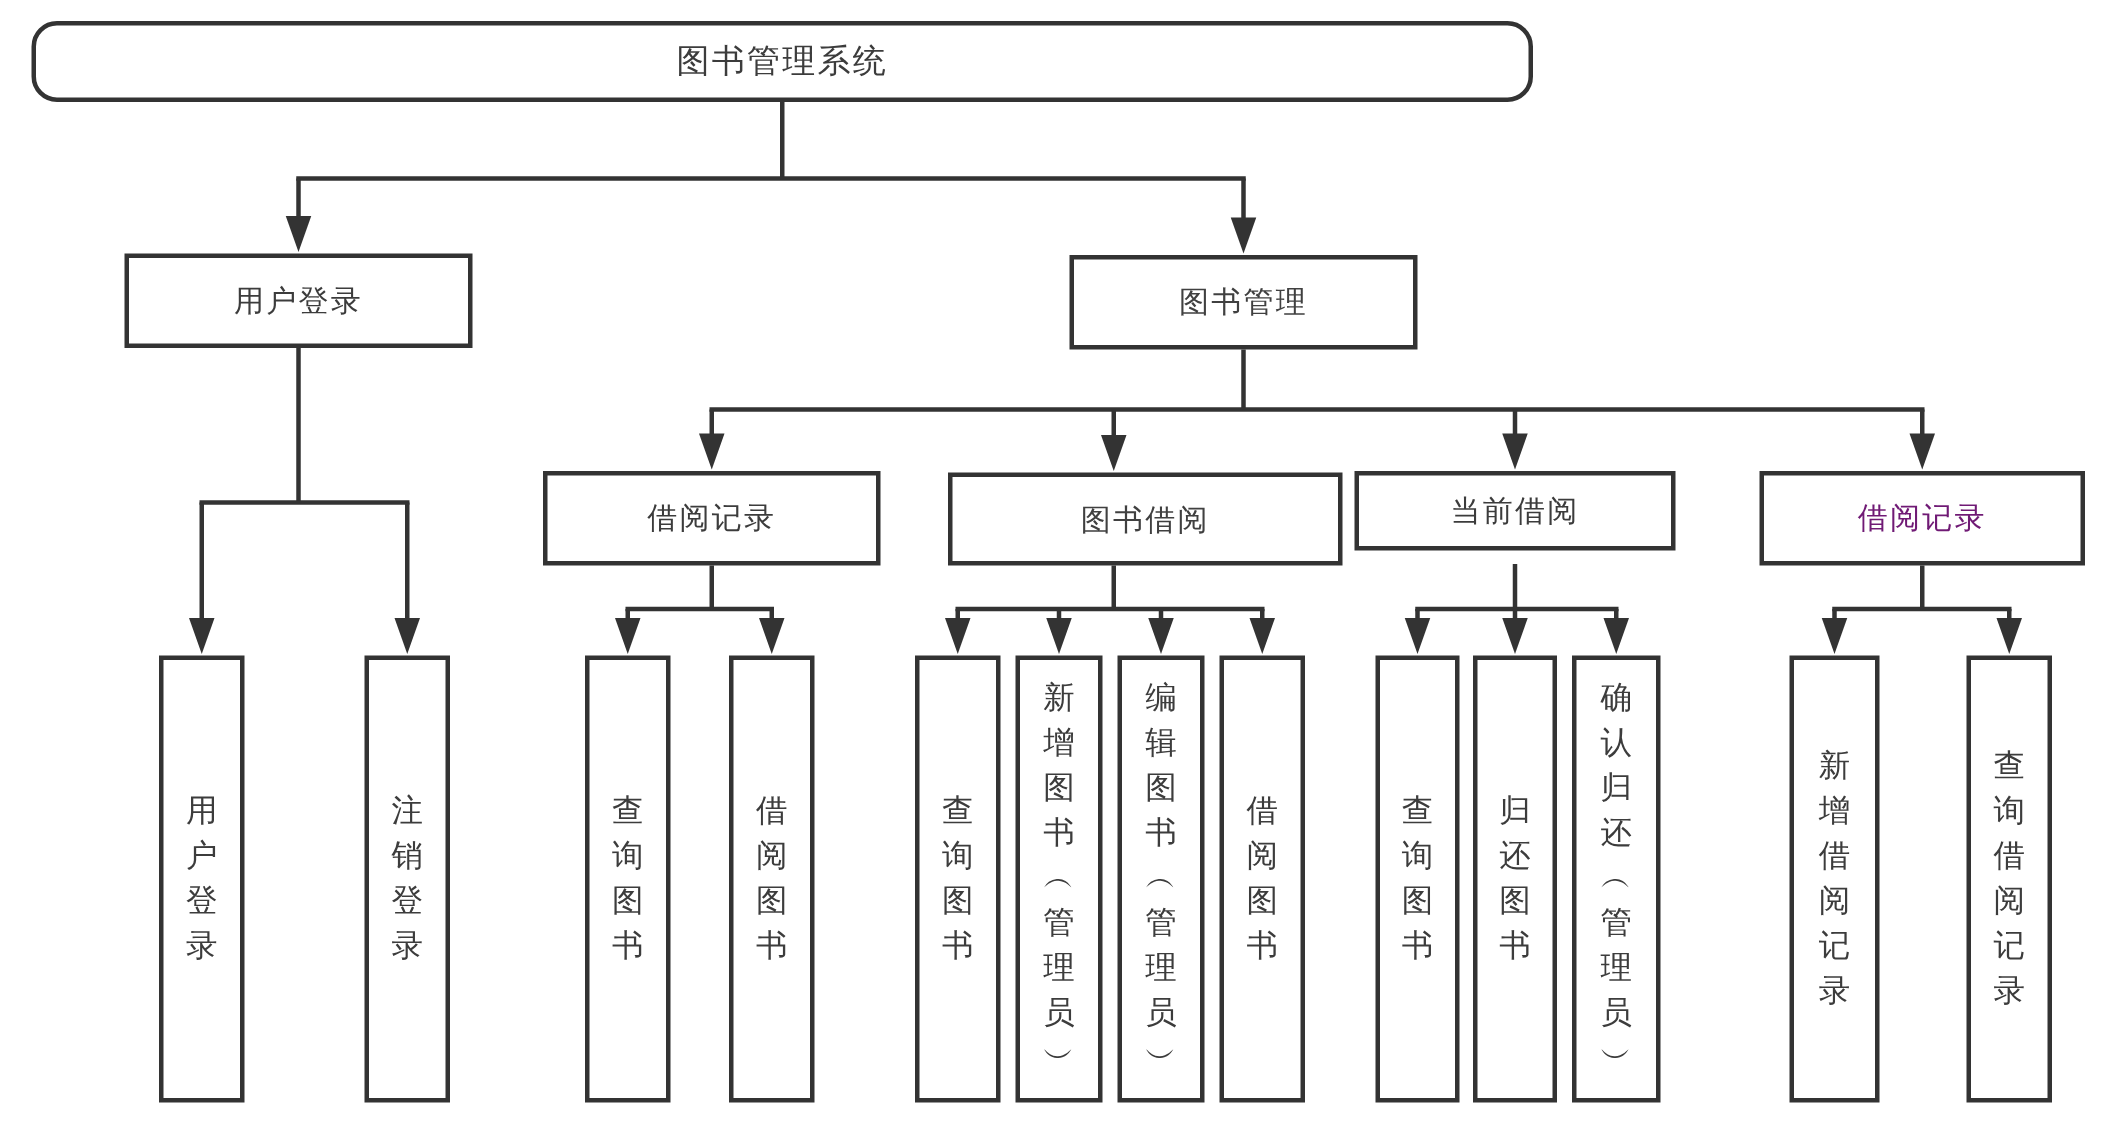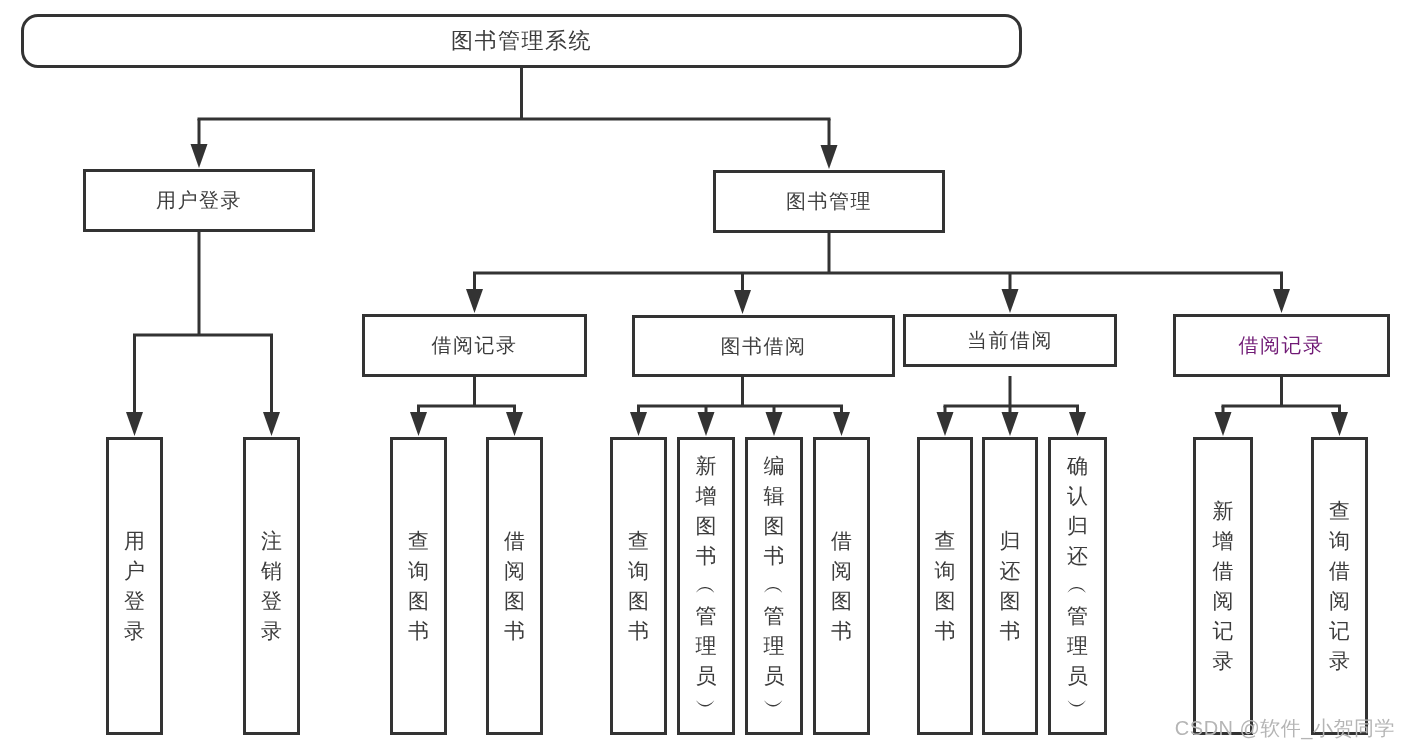--- a/index.html
+++ b/index.html
@@ -241,14 +241,13 @@
         <div class="vtext">
           <span>查</span>
           <span>询</span>
           <span>借</span>
           <span>阅</span>
           <span>记</span>
           <span>录</span>
         </div>
       </div>
     </div>
-  <div class="watermark" style="color: rgb(181, 181, 181);">CSDN @软件_小贺同学</div>
 </div>
 
 </body></html>

